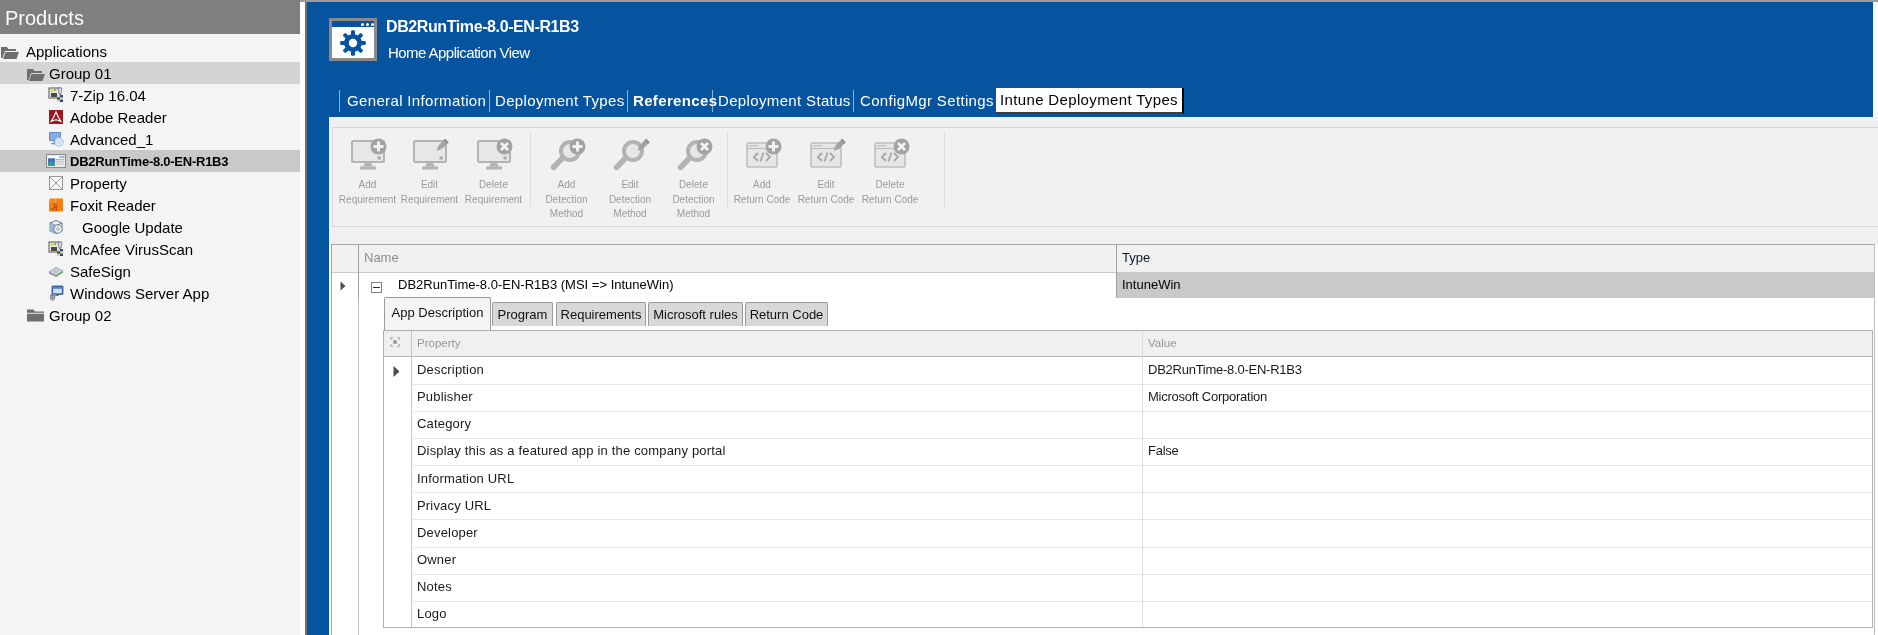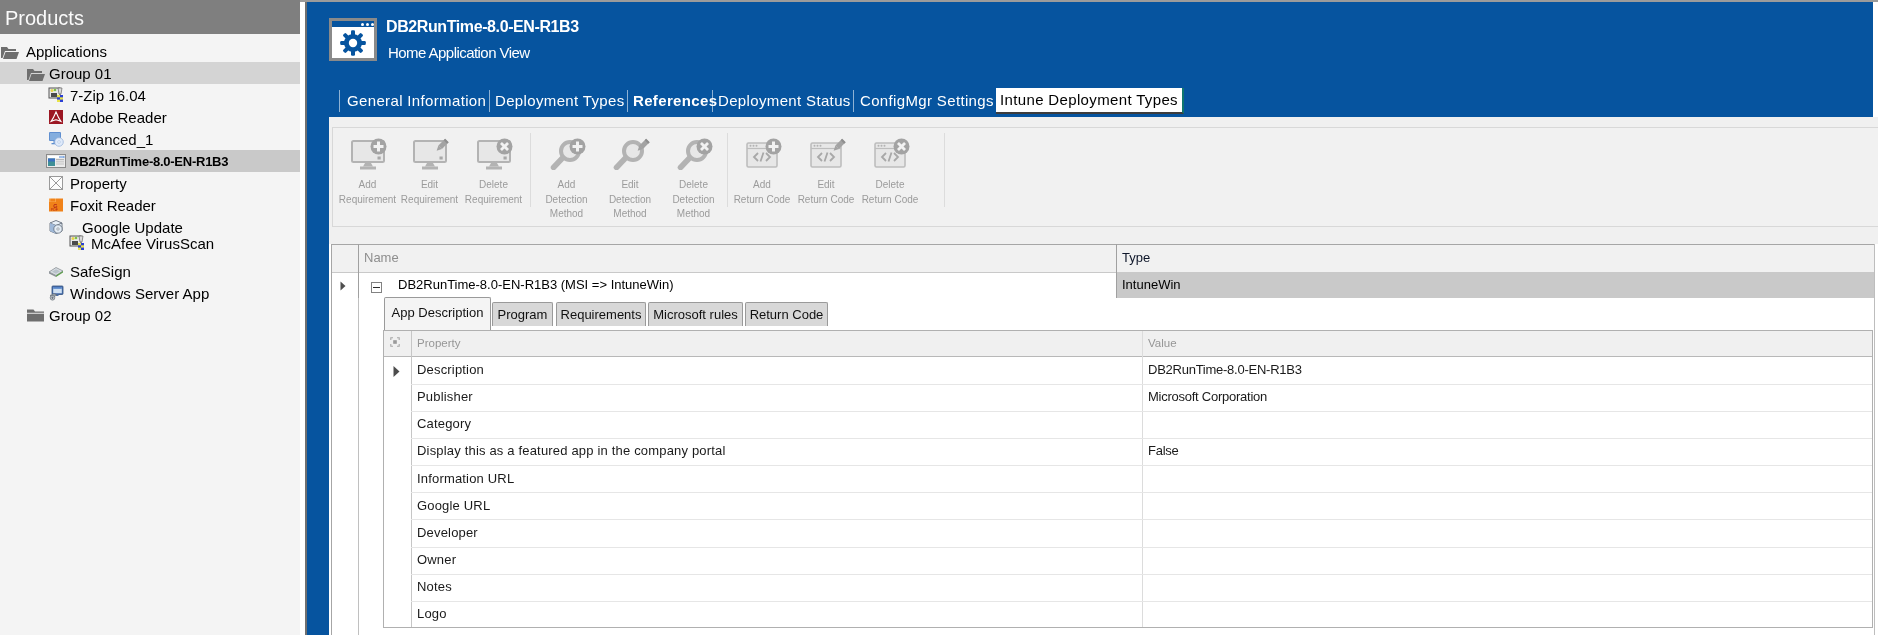--- a/index.html
+++ b/index.html
@@ -109,21 +109,21 @@
 <div class="treerow" style="top:216px;">
       <span class="abs" style="left:48px;top:3px;"><svg width="16" height="16" viewBox="0 0 16 16">
 <path d="M2,4 L8,1.5 L14,4 L14,12 L8,14.5 L2,12 Z" fill="#e8f0f8" stroke="#55606e" stroke-width="0.8"></path>
 <path d="M2,4 L8,6.5 L14,4" fill="none" stroke="#55606e" stroke-width="0.8"></path>
 <path d="M2,4 L8,6.5 L8,14.5 L2,12 Z" fill="#9fb8d8"></path>
 <circle cx="10" cy="10" r="4.2" fill="#e4ecf4" stroke="#55606e" stroke-width="0.7"></circle>
 <circle cx="10" cy="10" r="1.2" fill="#fff" stroke="#55606e" stroke-width="0.5"></circle>
 </svg></span>
       <span class="lbl" style="left:82px;">Google Update</span>
     </div>
-<div class="treerow" style="top:232px;margin-left:21px;">
+<div class="treerow" style="top:238px;">
       <span class="abs" style="left:48px;top:3px;"><svg width="16" height="16" viewBox="0 0 16 16">
 <rect x="1" y="1" width="11" height="10" fill="#e8e8e8" stroke="#555" stroke-width="1"></rect>
 <circle cx="4" cy="3.5" r="1.5" fill="#e8d24a"></circle>
           <circle cx="7" cy="3" r="1.3" fill="#7ec24a"></circle>
 <path d="M3,6 L9,6 L9,10 L3,10 Z" fill="#4a4a4a"></path>
 <rect x="9" y="8" width="6" height="7" fill="#2a3fd4"></rect>
 <rect x="9" y="8" width="3" height="2.3" fill="#e8e34a"></rect>
           <rect x="12" y="10.3" width="3" height="2.3" fill="#e8e34a"></rect>
           <rect x="9" y="12.6" width="3" height="2.4" fill="#e8e34a"></rect>
 <path d="M10,1 L14,1 L13,7 L11,7 Z" fill="#dcdcdc" stroke="#666" stroke-width="0.7"></path>
@@ -199,21 +199,21 @@
 <div class="tabsep" style="left:489px;top:90px;height:22px;"></div>
 <div class="tabsep" style="left:627px;top:90px;height:22px;"></div>
 <div class="tabsep" style="left:712px;top:90px;height:22px;"></div>
 <div class="tabsep" style="left:853px;top:90px;height:22px;"></div>
 <div class="tablbl" style="left:347px;top:88px;">General Information</div>
 <div class="tablbl" style="left:495px;top:88px;">Deployment Types</div>
 <div class="tablbl" style="left:633px;top:88px;font-weight:bold;">References</div>
 <div class="tablbl" style="left:718px;top:88px;">Deployment Status</div>
 <div class="tablbl" style="left:860px;top:88px;">ConfigMgr Settings</div>
   </div>
-<div class="abs" style="left:996px;top:88px;width:188px;height:26px;background:#ffffff;border-right:2px solid #0f766e;border-bottom:2px solid #3d3d3d;color:#000;font-size:15px;letter-spacing:0.35px;line-height:24px;text-align:center;">Intune Deployment Types</div>
+<div class="abs" style="left:996px;top:88px;width:188px;height:26px;background:#ffffff;border-right:2px solid #000000;border-bottom:2px solid #3d3d3d;color:#000;font-size:15px;letter-spacing:0.35px;line-height:24px;text-align:center;">Intune Deployment Types</div>
 
 <div class="abs" style="left:332px;top:127px;width:1548px;height:100px;background:#f1f1f1;border:1px solid #d8d8d8;"></div>
 <div id="toolbar">
     <div class="tsep" style="left:530px;top:133px;"></div>
 <div class="tsep" style="left:727px;top:133px;"></div>
 <div class="tsep" style="left:944px;top:133px;"></div>
 <div class="tbtn" style="left:322.5px;"><div style="position:relative;display:inline-block;width:34px;height:30px;margin-top:0;"><svg width="34" height="30" viewBox="0 0 34 30">
           <rect x="1" y="1" width="32" height="21" rx="1.5" fill="#e7e7e7" stroke="#b3b3b3" stroke-width="2"></rect>
           <rect x="26.5" y="16.5" width="3.2" height="3" fill="#a8a8a8"></rect>
           <path d="M14,23 L20,23 L22,26.5 L12,26.5 Z" fill="#b3b3b3"></path>
@@ -391,21 +391,21 @@
 <div class="plabel" style="top:389.1px;">Publisher</div>
 <div class="pvalue" style="top:389.1px;">Microsoft Corporation</div>
 <div class="pgsep" style="top:410.8px;"></div>
 <div class="plabel" style="top:416.3px;">Category</div>
 <div class="pgsep" style="top:437.9px;"></div>
 <div class="plabel" style="top:443.4px;">Display this as a featured app in the company portal</div>
 <div class="pvalue" style="top:443.4px;">False</div>
 <div class="pgsep" style="top:465.1px;"></div>
 <div class="plabel" style="top:470.6px;">Information URL</div>
 <div class="pgsep" style="top:492.2px;"></div>
-<div class="plabel" style="top:497.8px;">Google URL</div>
+<div class="plabel" style="top:497.8px;">Privacy URL</div>
 <div class="pgsep" style="top:519.4px;"></div>
 <div class="plabel" style="top:524.9px;">Developer</div>
 <div class="pgsep" style="top:546.5px;"></div>
 <div class="plabel" style="top:552.0px;">Owner</div>
 <div class="pgsep" style="top:573.7px;"></div>
 <div class="plabel" style="top:579.2px;">Notes</div>
 <div class="pgsep" style="top:600.9px;"></div>
 <div class="plabel" style="top:606.4px;">Logo</div>
   </div>
 

